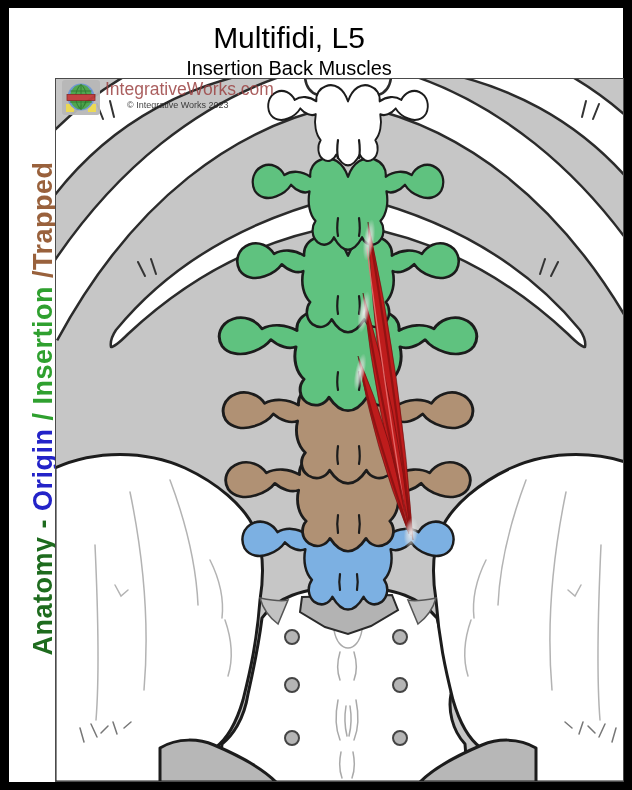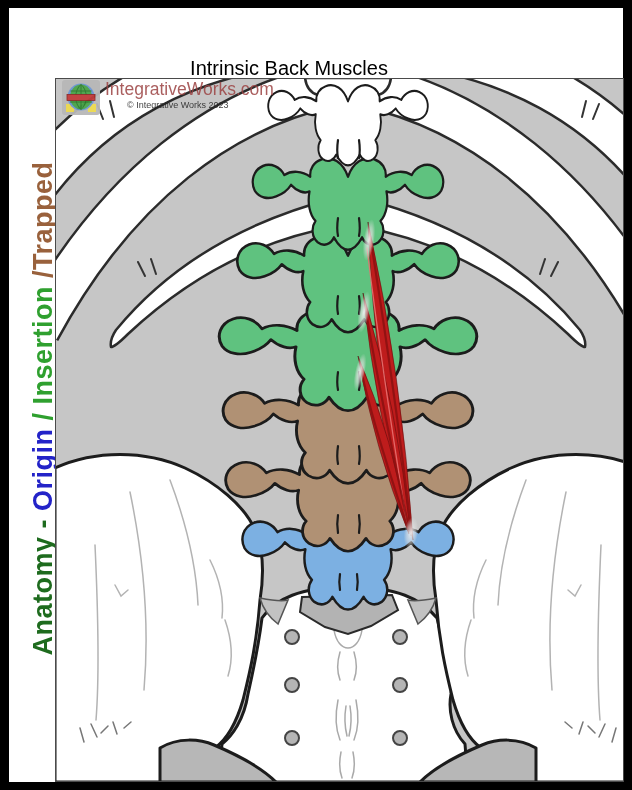--- a/index.html
+++ b/index.html
@@ -25,21 +25,22 @@
   .fasc{stroke:rgba(80,10,10,.5);stroke-width:1;}
   .streakD{fill:none;stroke:#8a1111;stroke-width:2.2;opacity:.85;stroke-linecap:round;}
   .streakL{fill:none;stroke:#e87070;stroke-width:1.3;opacity:.9;stroke-linecap:round;}
 </style>
 </head>
 <body>
 
 <div id="frame">
   <div id="page">
 
-    <div id="subtitle">Intrinsic Back Muscles</div>
+    <div id="title">Multifidi, L5</div>
+    <div id="subtitle">Insertion Back Muscles</div>
 
     <div id="legend-strip">
       <div class="rot">
         <span style="color:#1e6b1e">Anatomy</span><span style="color:#1e6b1e"> - </span><span style="color:#2323c8">Origin</span><span style="color:#2fa02f"> / </span><span style="color:#2fa02f">Insertion</span><span style="color:#99613c"> /</span><span style="color:#99613c">Trapped</span>
       </div>
     </div>
 
     <svg style="position:absolute;left:46px;top:70px;" width="569" height="704" viewBox="55 78 569 704">
       <defs>
         <path id="vert" d="M 0,-26

